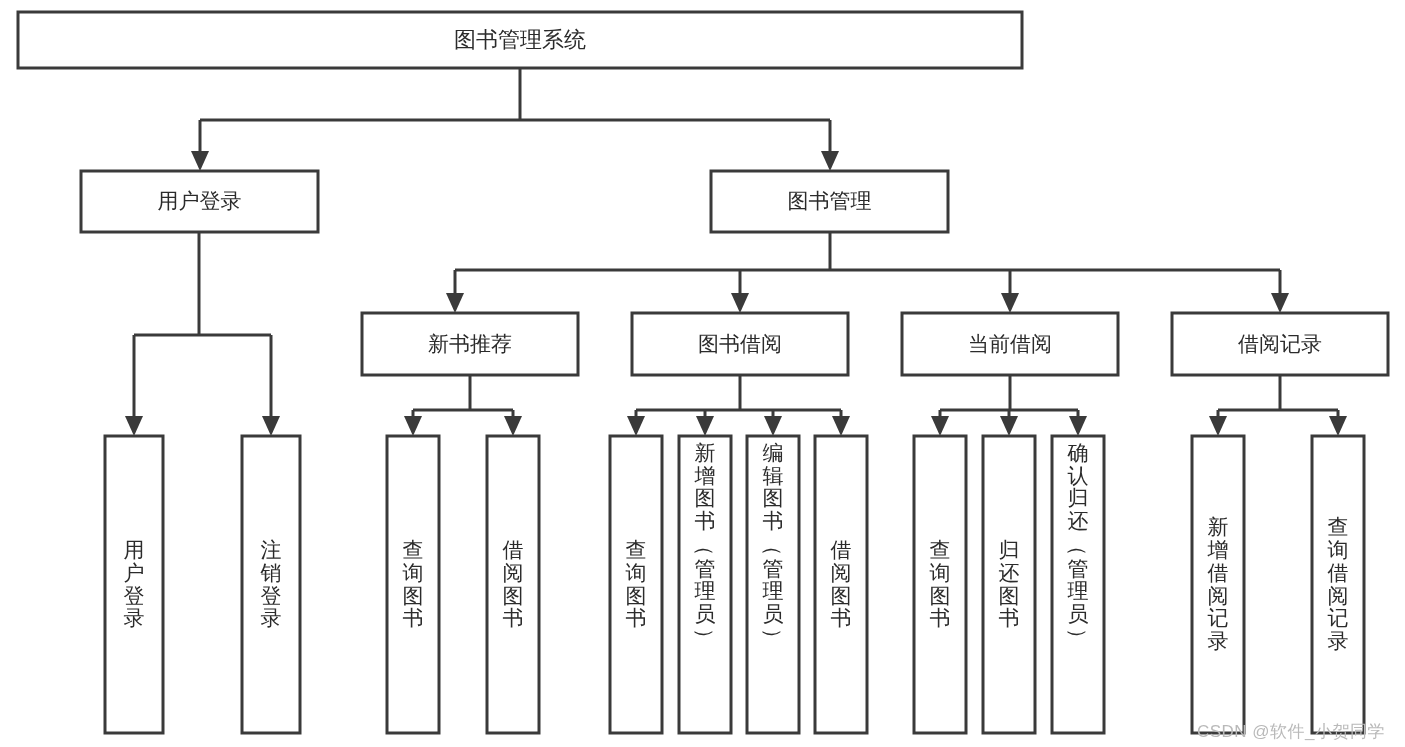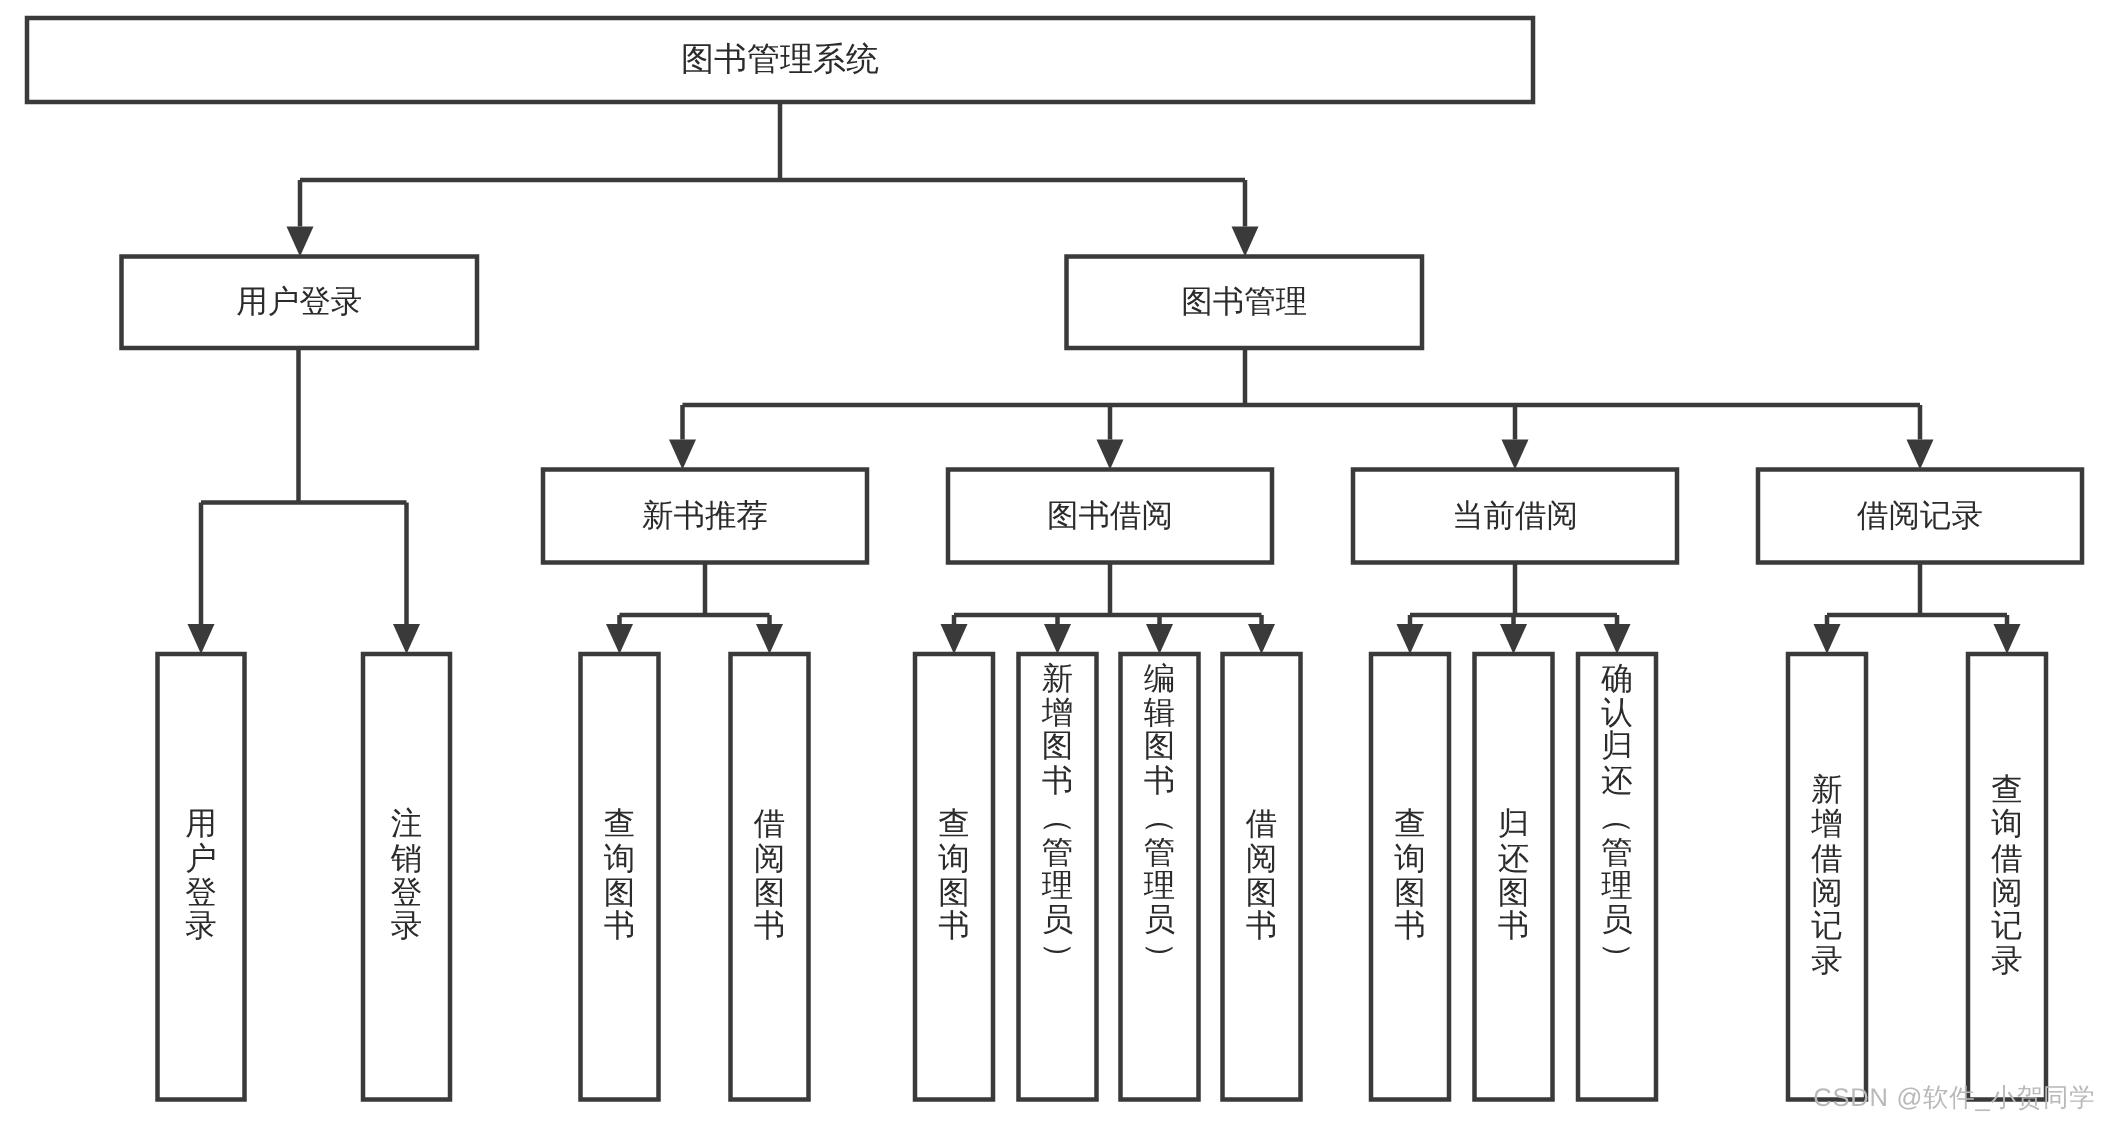--- a/index.html
+++ b/index.html
@@ -66,21 +66,21 @@
     text-align: center;
   }
   .leaf-label-wrap.align-top {
     justify-content: flex-start;
   }
   .leaf-char {
     display: block;
   }
   .watermark {
     position: absolute;
-    right: 8px;
+    right: 20px;
     bottom: 4px;
     color: #b9b9b9;
     font-size: 17px;
     letter-spacing: 0.5px;
     font-family: "Liberation Sans", "DejaVu Sans", sans-serif;
     white-space: nowrap;
   }
 </style>
 </head>
 <body>

